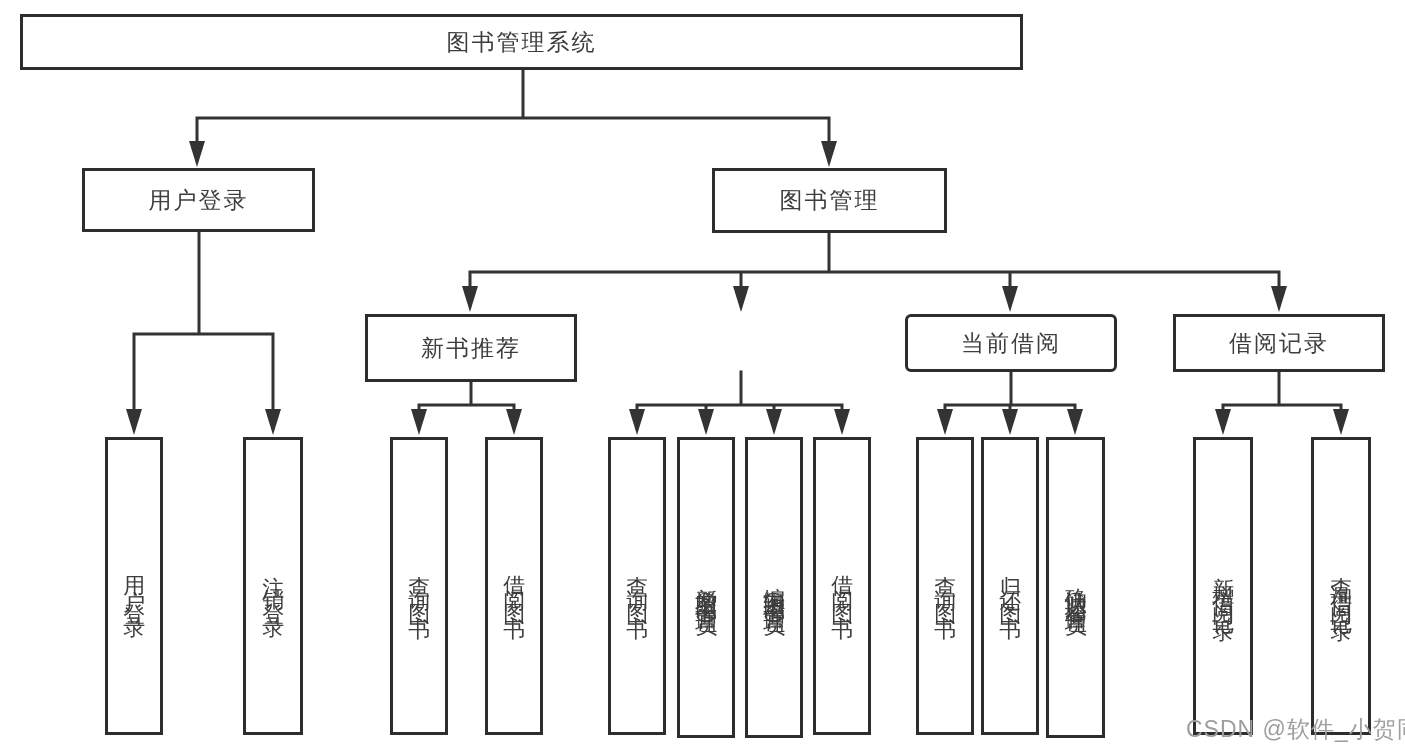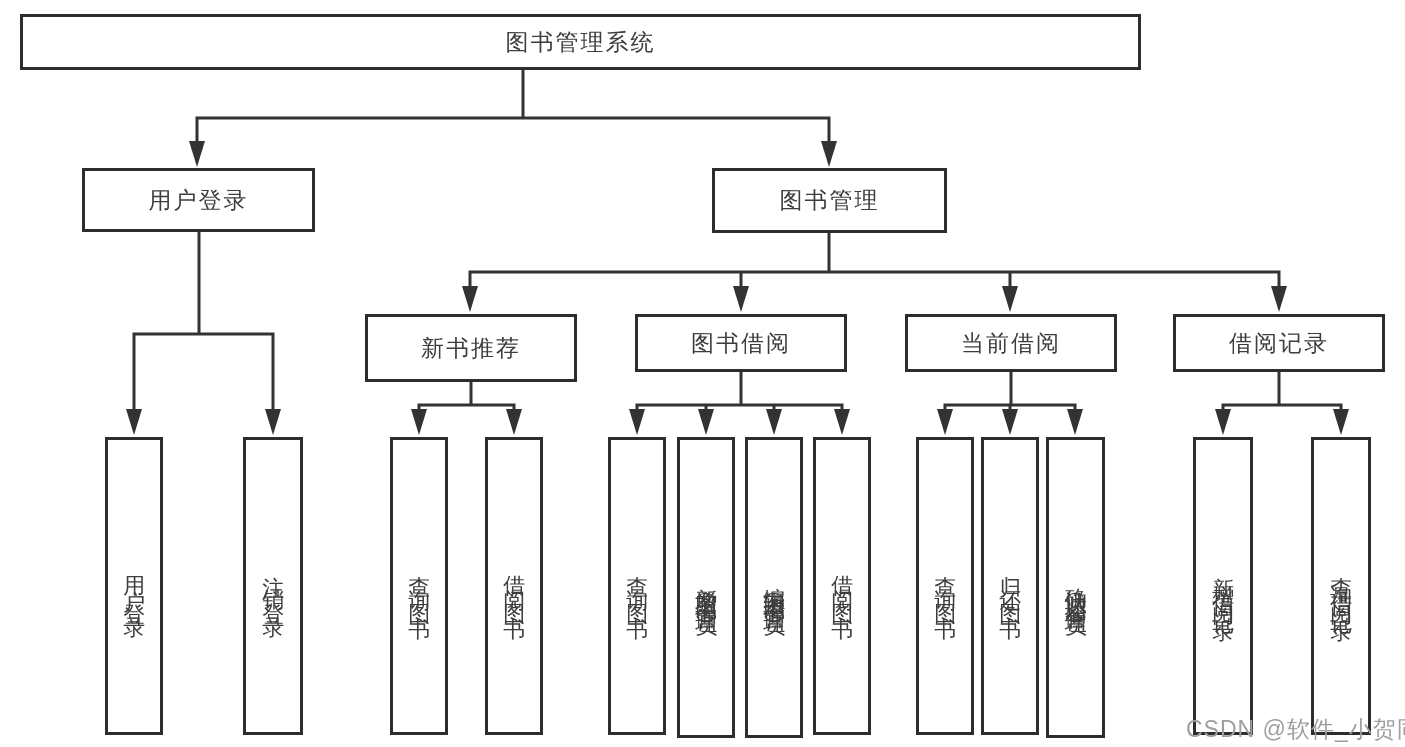--- a/index.html
+++ b/index.html
@@ -100,38 +100,35 @@
       <path class="head" d="M1075,435 l-8,-26 h16 z"></path>
     </g>
 
     <g>
       <path class="wire" d="M1279,372 V405 M1223,405 H1341 M1223,405 V412 M1341,405 V412"></path>
       <path class="head" d="M1223,435 l-8,-26 h16 z"></path>
       <path class="head" d="M1341,435 l-8,-26 h16 z"></path>
     </g>
   </svg>
 
-  <div class="node" style="left:20px;top:14px;width:1121px;height:56px;">
+  <div class="node" style="left:20px;top:14px;width:1003px;height:56px;">
     <span class="hlabel">图书管理系统</span>
   </div>
 
   <div class="node" style="left:82px;top:168px;width:233px;height:64px;">
     <span class="hlabel">用户登录</span>
   </div>
   <div class="node" style="left:712px;top:168px;width:235px;height:65px;">
     <span class="hlabel">图书管理</span>
   </div>
 
   <div class="node" style="left:365px;top:314px;width:212px;height:68px;">
     <span class="hlabel">新书推荐</span>
   </div>
-  <div class="node" style="left:635px;top:314px;width:212px;height:58px;">
-    <span class="hlabel">图书借阅</span>
-  </div>
-  <div class="node" style="left:905px;top:314px;width:212px;height:58px;">
+  <div class="node" style="left:905px;top:314px;width:212px;height:58px;border-radius:6px;">
     <span class="hlabel">当前借阅</span>
   </div>
   <div class="node" style="left:1173px;top:314px;width:212px;height:58px;">
     <span class="hlabel">借阅记录</span>
   </div>
 
   <div class="node leafv" style="left:105px;top:437px;width:58px;height:298px;">
     <span class="vlabel ls4">用户登录</span>
   </div>
   <div class="node leafv" style="left:243px;top:437px;width:60px;height:298px;">

